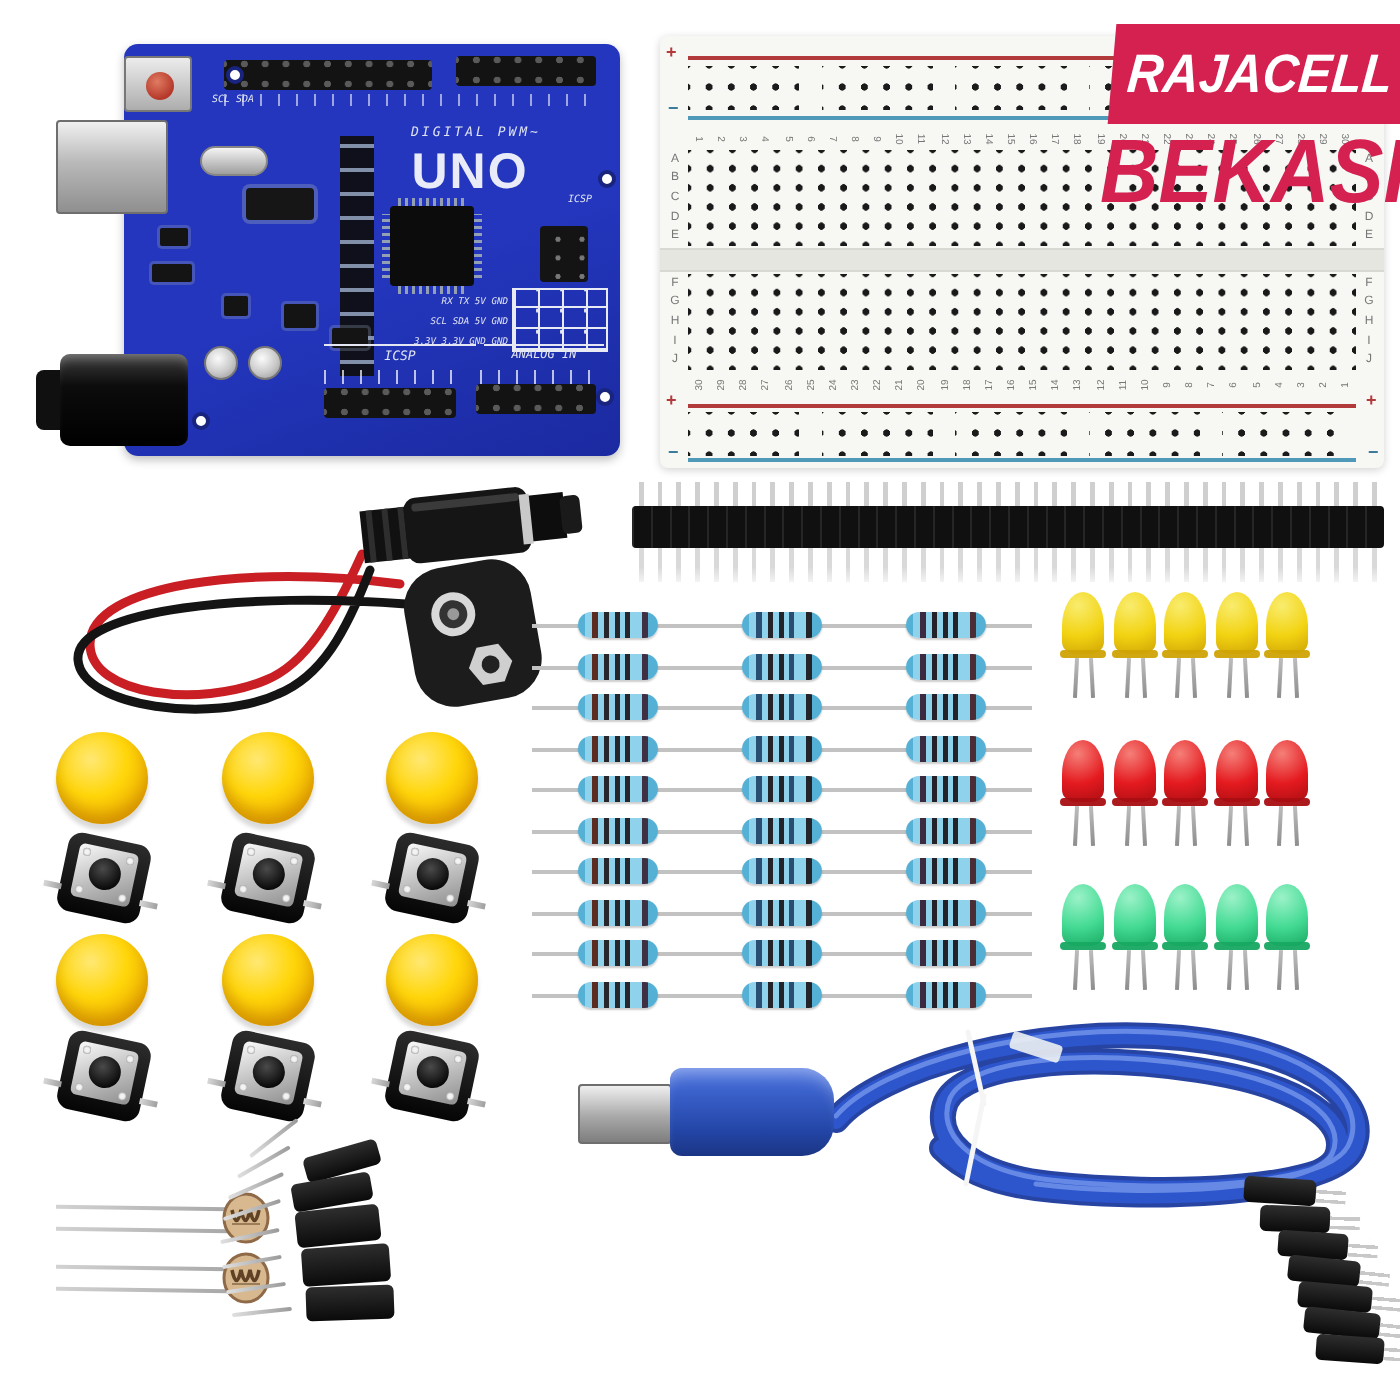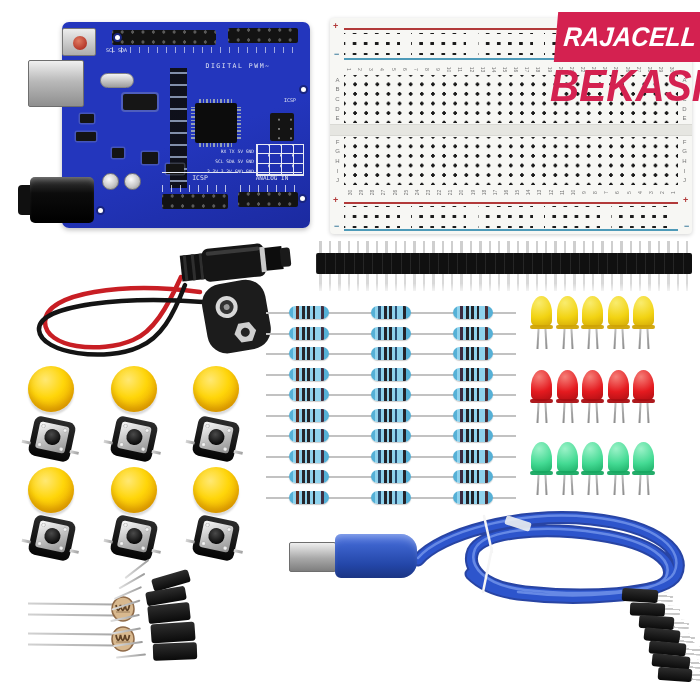--- a/index.html
+++ b/index.html
@@ -49,21 +49,21 @@
   .hole.m1{left:51px;top:11px;} .hole.m2{left:237px;top:63px;}
   .hole.m3{left:236px;top:172px;} .hole.m4{left:34px;top:184px;}
   .compcol{left:108px;top:46px;width:17px;height:120px;opacity:.92;
     background:repeating-linear-gradient(0deg,#0d0d0d 0 6px,#8a97a8 6px 8px,#0d0d0d 8px 12px);}
   .smd{background:#141414;border-radius:1px;box-shadow:0 0 0 1.5px rgba(150,160,180,.3);}
   .smd.s1{left:18px;top:92px;width:14px;height:9px;}
   .smd.s2{left:14px;top:110px;width:20px;height:9px;}
   .smd.s4{left:80px;top:130px;width:16px;height:12px;}
   .smd.s5{left:104px;top:142px;width:18px;height:10px;}
   .smd.s6{left:50px;top:126px;width:12px;height:10px;}
-  .silk{color:#dfe3f2;font-family:"DejaVu Sans Mono",monospace;white-space:nowrap;}
+  .silk{color:#dfe3f2;font-family:"DejaVu Sans Mono",monospace;white-space:nowrap;font-style:italic;}
   .silk-sclsda{left:44px;top:25px;font-size:5px;}
   .silk-digital{left:124px;top:40px;width:104px;text-align:center;font-size:6.5px;letter-spacing:1.5px;}
   .brand{left:138px;top:50px;width:70px;text-align:center;font-size:25px;font-weight:bold;
          color:#e9ecf8;letter-spacing:1px;}
   .silk-icsp{left:222px;top:75px;font-size:5px;}
   .commrows{left:128px;top:125px;width:64px;font-size:4.6px;line-height:10px;text-align:right;
             color:#dfe3f2;font-family:"DejaVu Sans Mono",monospace;}
   .commrows div{position:static;}
   .commgrid{left:194px;top:122px;width:48px;height:32px;border:1px solid #e8eaf4;
     background-image:repeating-linear-gradient(90deg,#e8eaf4 0 1px,transparent 1px 12px),
@@ -215,20 +215,21 @@
     <div class="hdr h4"></div>
     <div class="ecap c1"></div>
     <div class="ecap c2"></div>
     <div class="hole m1"></div>
     <div class="hole m2"></div>
     <div class="hole m3"></div>
     <div class="hole m4"></div>
     <div class="ticks t3"></div>
     <div class="silk silk-sclsda">SCL SDA</div>
     <div class="silk silk-digital">DIGITAL PWM~</div>
+    <div class="brand">UNO</div>
     <div class="silk silk-icsp">ICSP</div>
     <div class="commrows silk">
       <div>RX TX 5V GND</div>
       <div>SCL SDA 5V GND</div>
       <div>3.3V 3.3V GND GND</div>
     </div>
     <div class="commgrid"></div>
     <div class="sline sl1"></div>
     <div class="sline sl2"></div>
     <div class="silk silk-power">ICSP</div>

